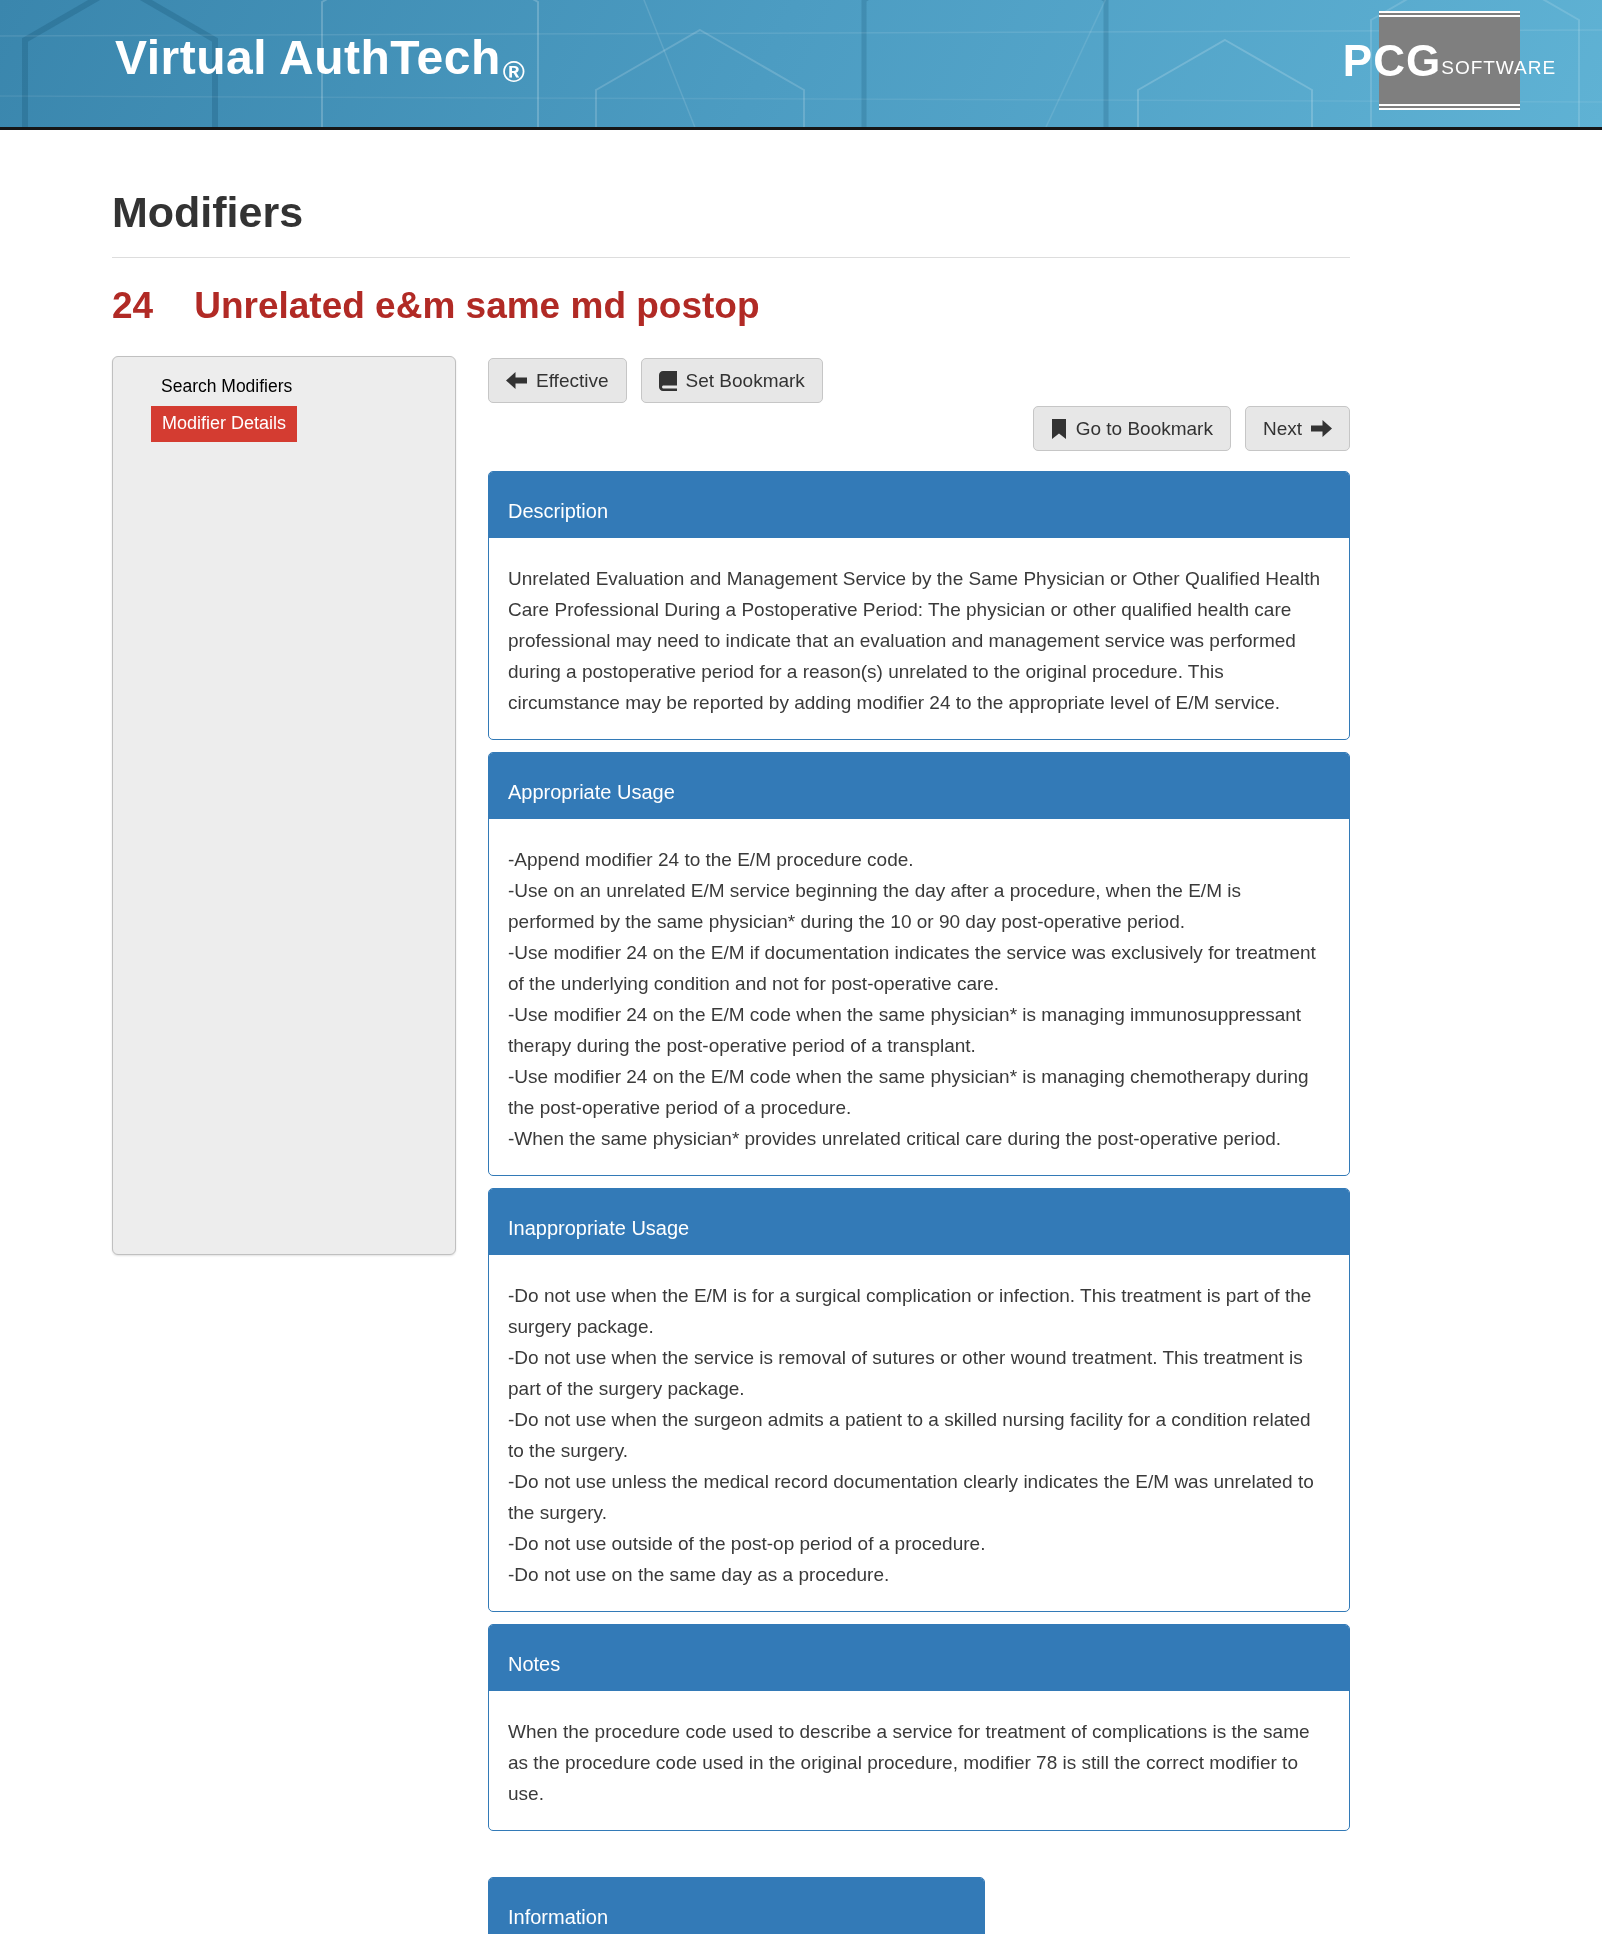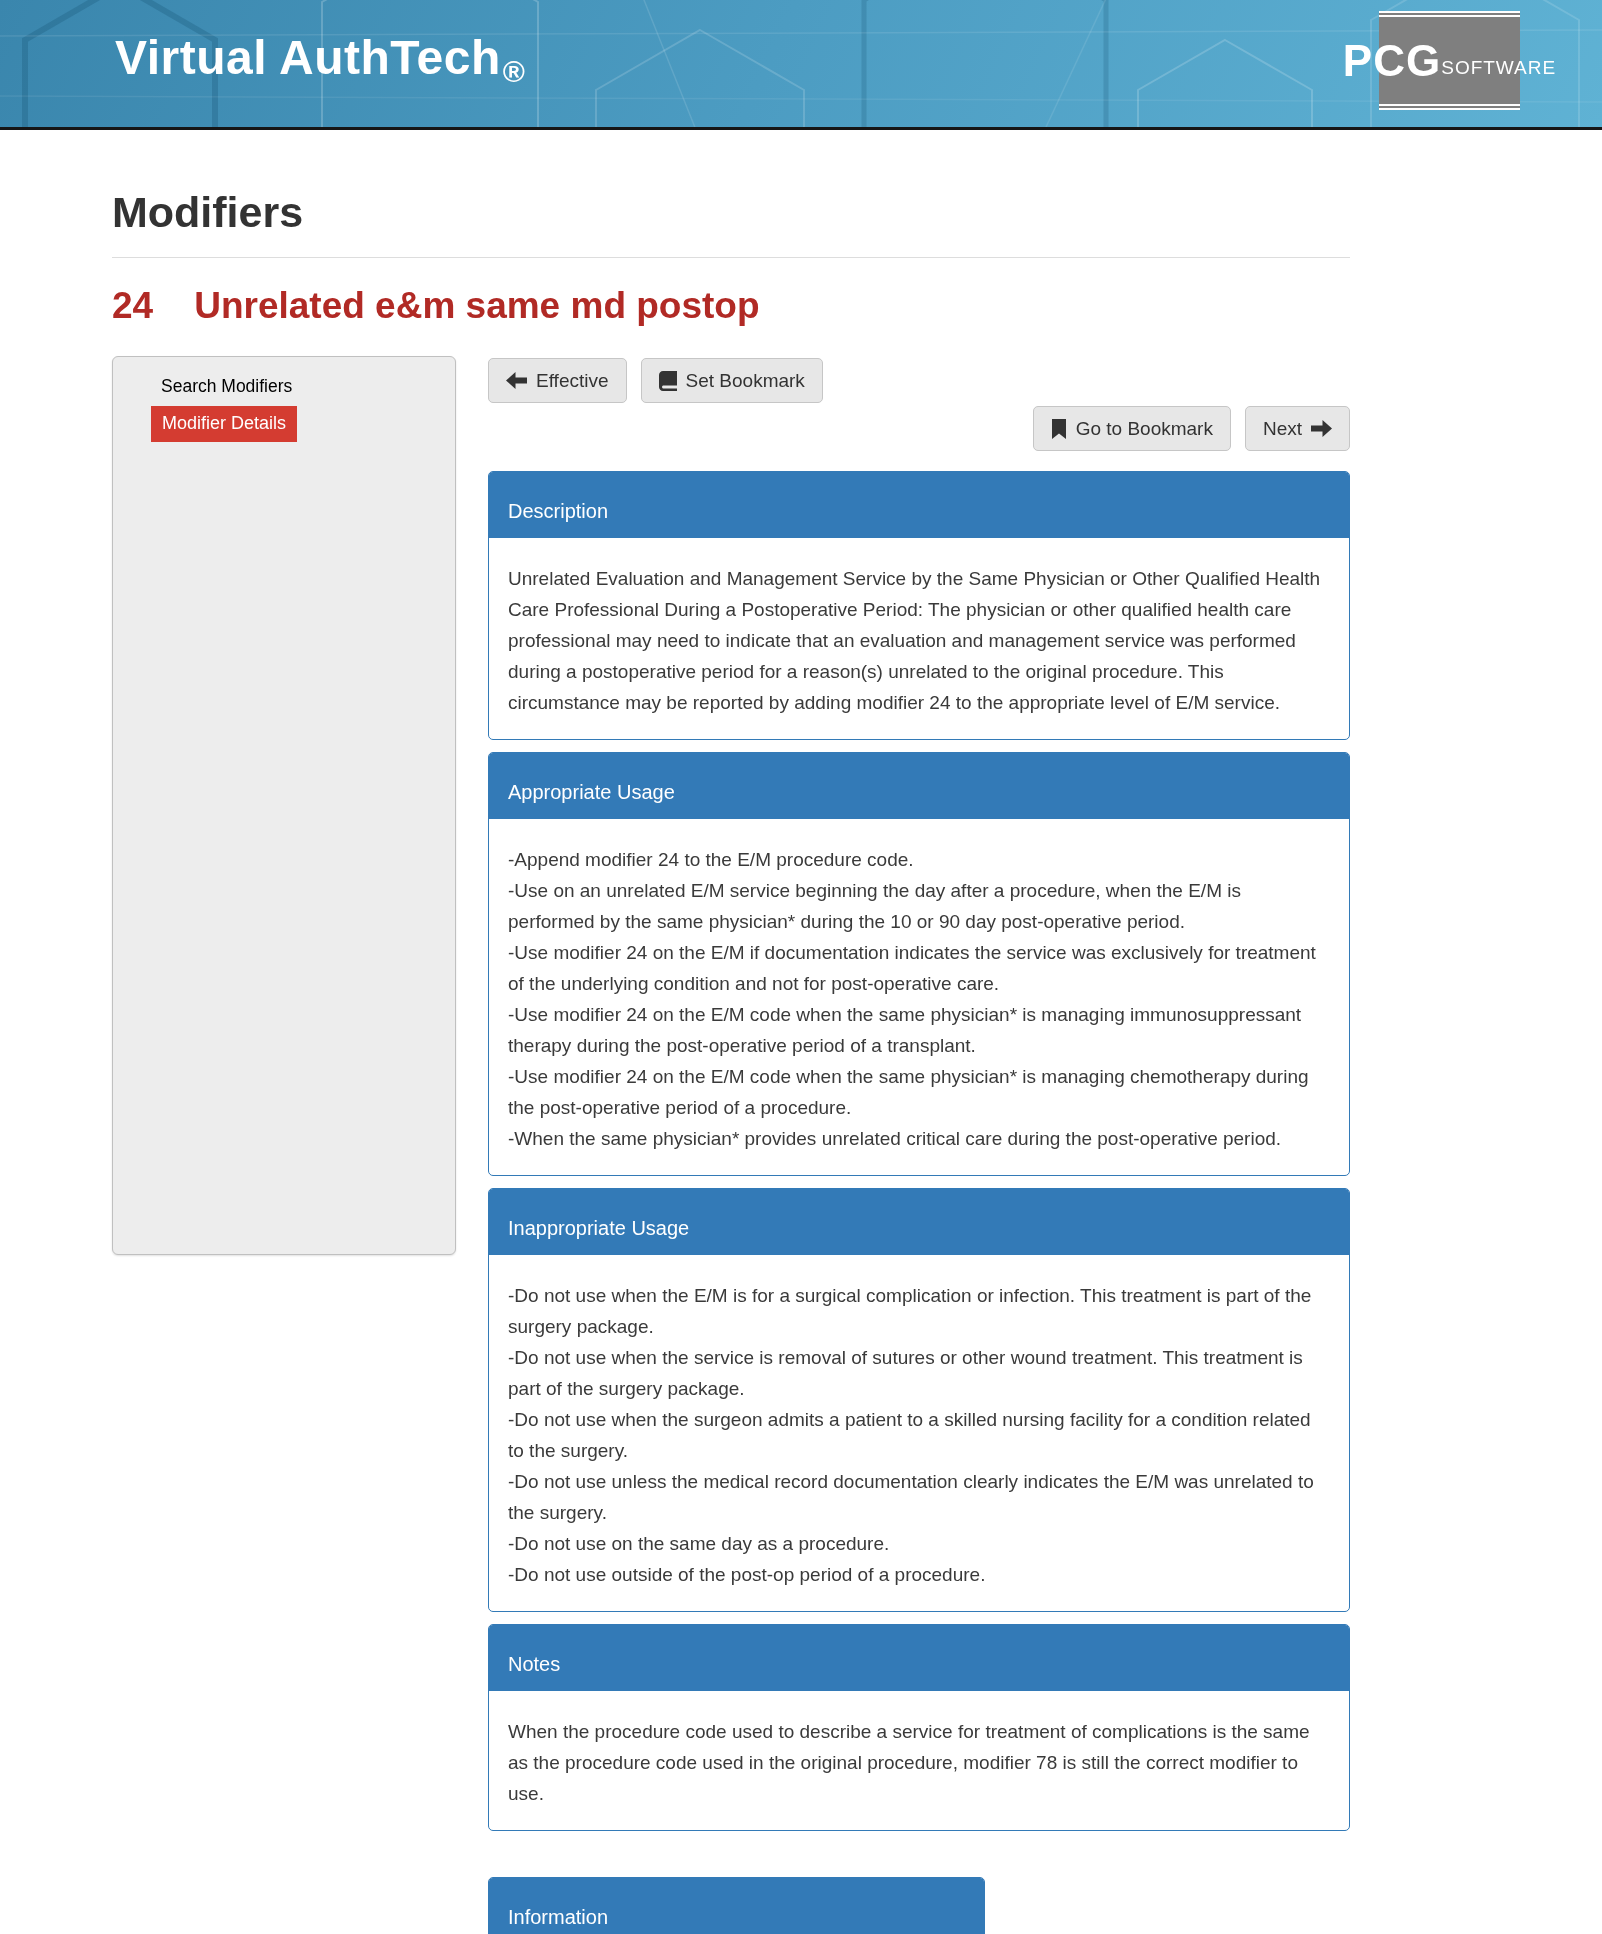--- a/index.html
+++ b/index.html
@@ -194,22 +194,22 @@
         </div>
       </section>
 
       <section class="panel">
         <div class="panel-head">Inappropriate Usage</div>
         <div class="panel-body">
           <div class="line">-Do not use when the E/M is for a surgical complication or infection. This treatment is part of the surgery package.</div>
           <div class="line">-Do not use when the service is removal of sutures or other wound treatment. This treatment is part of the surgery package.</div>
           <div class="line">-Do not use when the surgeon admits a patient to a skilled nursing facility for a condition related to the surgery.</div>
           <div class="line">-Do not use unless the medical record documentation clearly indicates the E/M was unrelated to the surgery.</div>
+          <div class="line">-Do not use outside of the post-op period of a procedure.</div>
           <div class="line">-Do not use on the same day as a procedure.</div>
-          <div class="line">-Do not use outside of the post-op period of a procedure.</div>
         </div>
       </section>
 
       <section class="panel">
         <div class="panel-head">Notes</div>
         <div class="panel-body">
           <div class="line">When the procedure code used to describe a service for treatment of complications is the same as the procedure code used in the original procedure, modifier 78 is still the correct modifier to use.</div>
         </div>
       </section>
 

